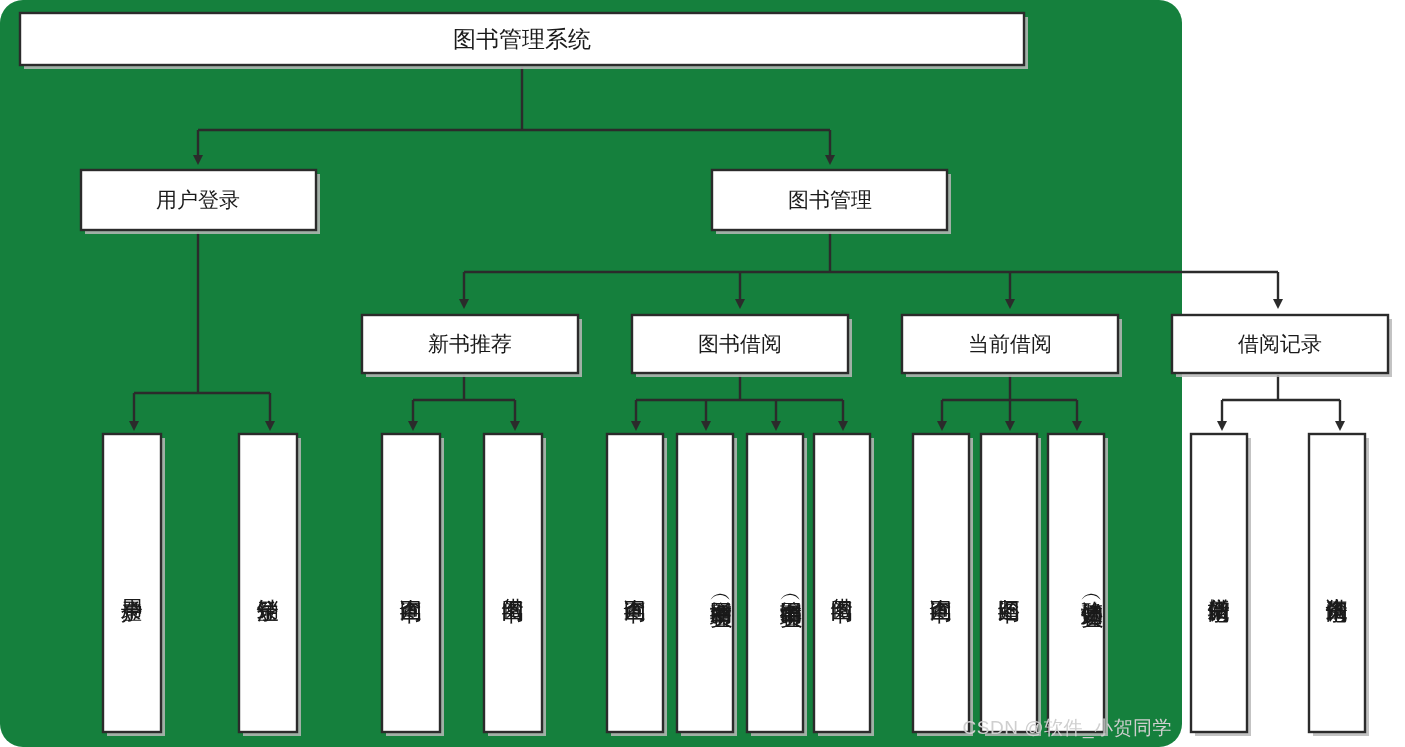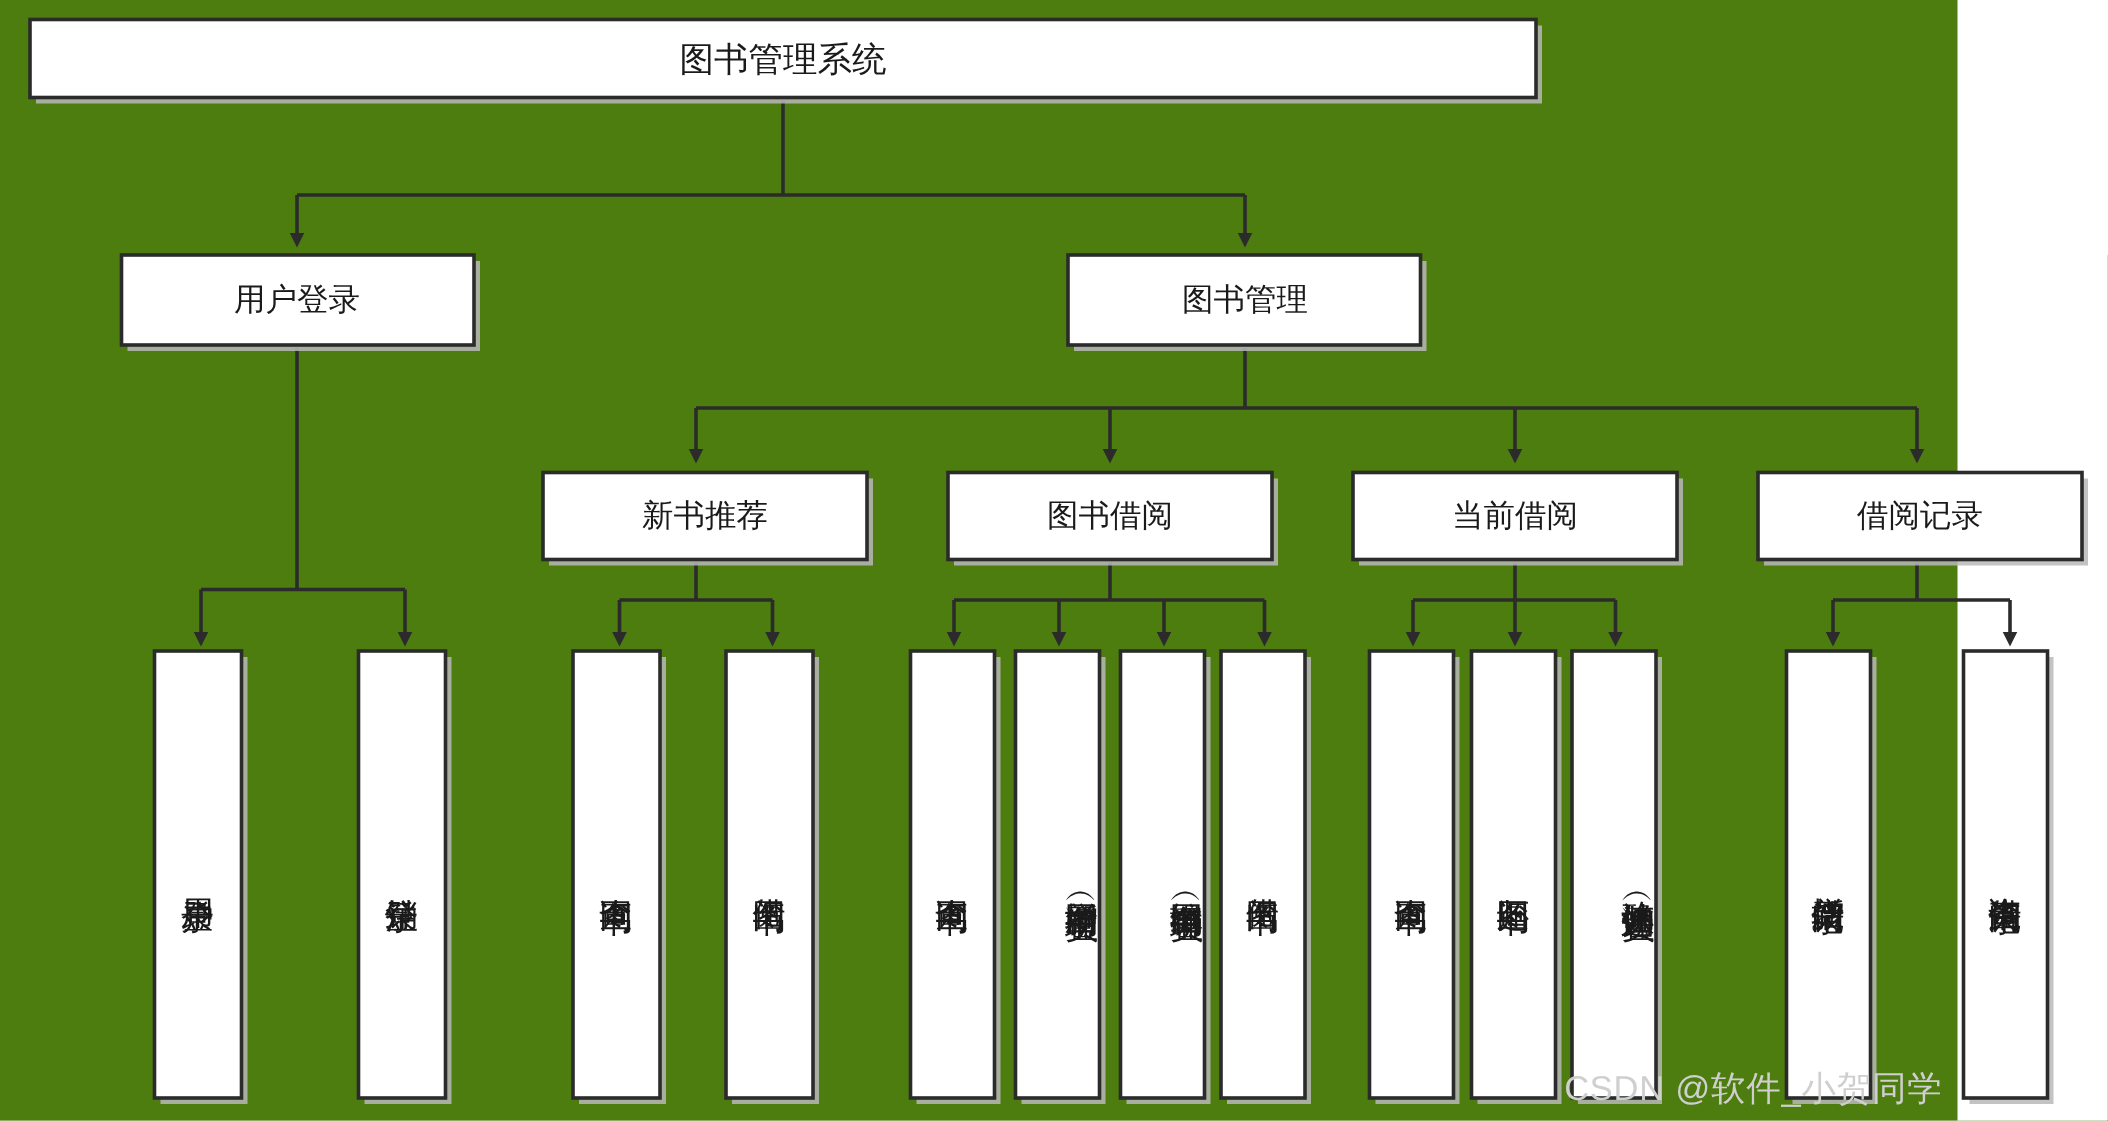--- a/index.html
+++ b/index.html
@@ -8,23 +8,24 @@
     background: #ffffff;
   }
   body {
     width: 1405px;
     height: 747px;
     font-family: "Liberation Sans", "DejaVu Sans", sans-serif;
     overflow: hidden;
   }
   #diagram-root {
     position: relative;
-    width: 1305px;
+    width: 1182px;
     height: 747px;
-    background: #4d7c0f;
+    background: #15803d;
+    border-radius: 23px;
   }
   svg.diagram-canvas {
     position: absolute;
     left: 0;
     top: 0;
     width: 1405px;
     height: 747px;
   }
   .node-box {
     fill: #ffffff;
@@ -72,21 +73,21 @@
     display: flex;
     align-items: center;
     justify-content: center;
     pointer-events: none;
   }
   .watermark {
     position: absolute;
     right: 10px;
     bottom: 6px;
     font-family: "Liberation Sans", "DejaVu Sans", sans-serif;
-    font-size: 23px;
+    font-size: 19px;
     color: #cfcfcf;
     white-space: nowrap;
     letter-spacing: 0.5px;
   }
 </style>
 </head>
 <body>
 
 <div id="diagram-root">
 

